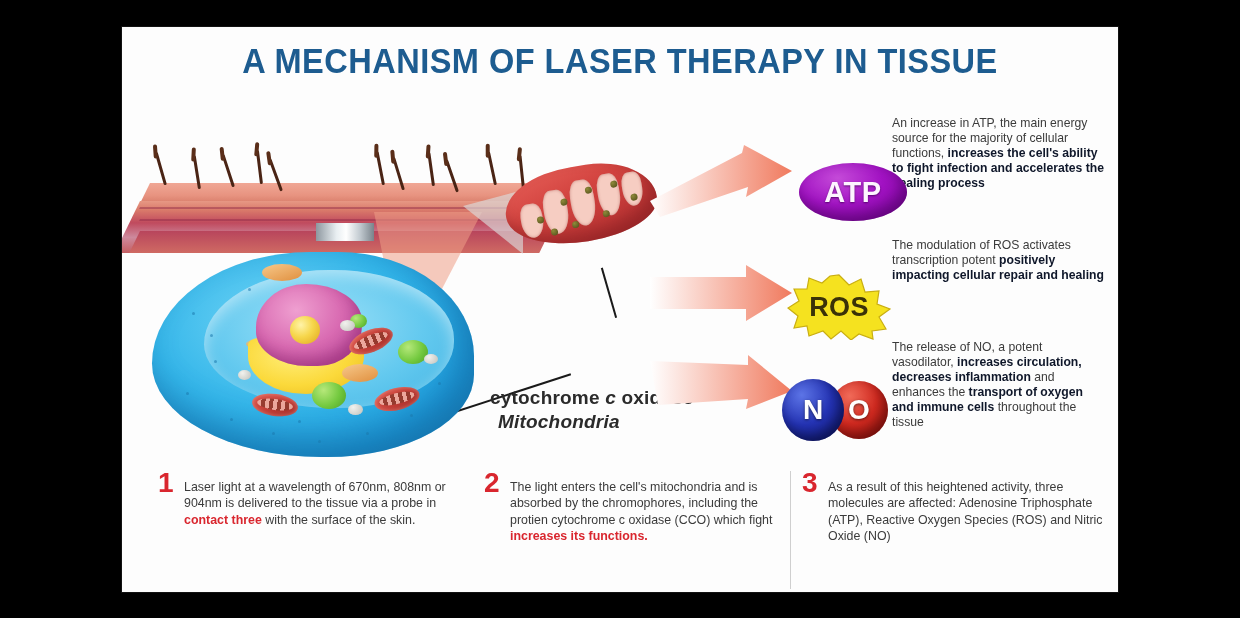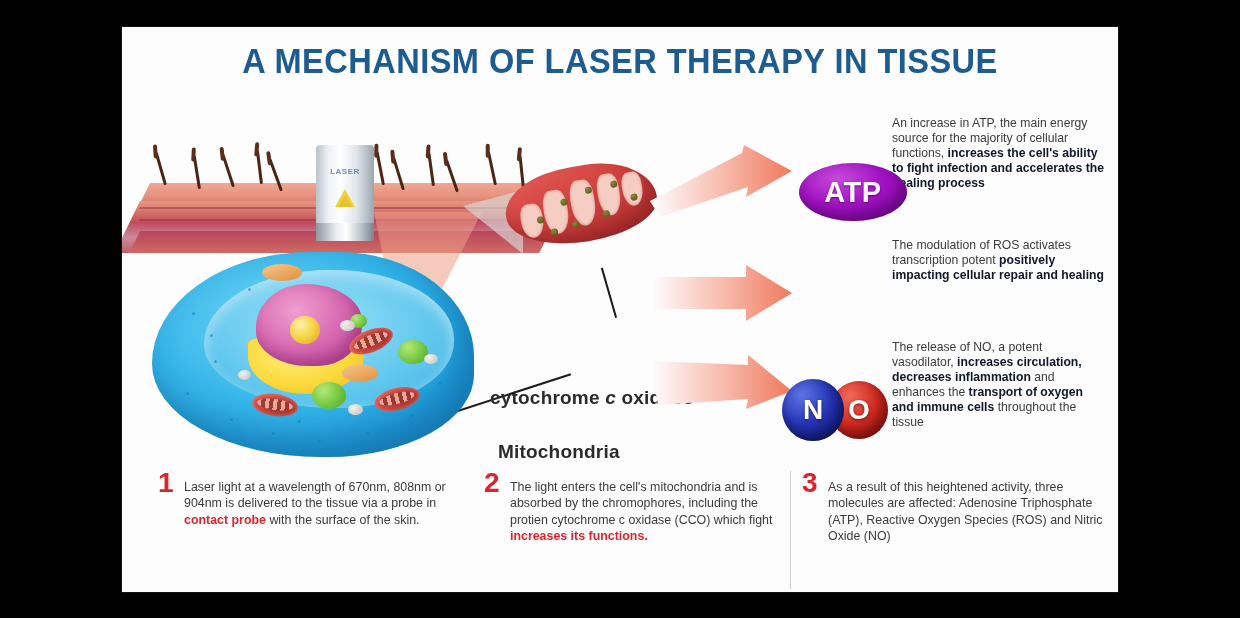--- a/index.html
+++ b/index.html
@@ -164,25 +164,20 @@
       <div class="hair" style="left:82px;  top:8px;  transform:rotate(-18deg);"></div>
       <div class="hair" style="left:110px; top:5px;  transform:rotate(-7deg);"></div>
       <div class="hair" style="left:130px; top:12px; transform:rotate(-20deg);"></div>
       <div class="hair" style="left:232px; top:6px;  transform:rotate(-11deg);"></div>
       <div class="hair" style="left:252px; top:11px; transform:rotate(-17deg);"></div>
       <div class="hair" style="left:282px; top:7px;  transform:rotate(-8deg);"></div>
       <div class="hair" style="left:306px; top:13px; transform:rotate(-19deg);"></div>
       <div class="hair" style="left:344px; top:6px;  transform:rotate(-12deg);"></div>
       <div class="hair" style="left:372px; top:10px; transform:rotate(-6deg);"></div>
 
-      <div id="probe">
-        <div id="probe-label">LASER</div>
-        <div id="probe-warn"></div>
-        <div id="probe-warn-in"></div>
-      </div>
       <div id="probe-collar"></div>
     </div>
 
     <div id="beam"></div>
 
     <div id="cell">
       <div class="cell-body"></div>
       <div class="cell-cut"></div>
 
       <div class="ves-o" style="left:110px;top:22px;width:40px;height:17px;"></div>
@@ -237,21 +232,21 @@
           <div class="cdot" style="left:42px;top:58px"></div>
       </div>
     </div>
 
     <div class="leader" style="left:480px;top:240px;width:52px;height:1.6px;transform:rotate(74deg);"></div>
     <div class="leader" style="left:308px;top:392px;width:148px;height:1.6px;transform:rotate(-18deg);"></div>
 
     <div class="mid-label" style="left:368px;top:360px;">
       <span>cytochrome </span><i>c</i><span> oxidase</span>
     </div>
-    <div class="mid-label" style="left:376px;top:414px;">Mitochondria</div>
+    <div class="mid-label" style="left:376px;top:384px;font-style:italic;">Mitochondria</div>
 
     <div class="arrow" style="left:528px;top:118px;">
       <svg width="142" height="72" viewBox="0 0 142 72">
         <defs>
             <linearGradient id="ga1" x1="0" y1="0" x2="1" y2="0">
           <stop offset="0" stop-color="#ffffff"></stop>
               <stop offset="1" stop-color="#f07a5e"></stop>
             </linearGradient>
           </defs>
         <path d="M0,56 L92,8 L94,0 L142,26 L96,52 L98,42 L10,72 Z" fill="url(#ga1)"></path>
@@ -277,38 +272,44 @@
             </linearGradient>
           </defs>
         <path d="M0,16 L98,20 L98,10 L142,46 L96,64 L98,54 L8,60 Z" fill="url(#ga3)"></path>
       </svg>
     </div>
 
     <div id="atp-badge">
       <span>ATP</span>
     </div>
 
+    <div id="ros-badge">
+      <svg width="104" height="66" viewBox="0 0 104 66" style="position:absolute;left:0;top:0;">
+        <polygon points="52,1 62,11 74,5 78,18 92,17 90,30 103,35 92,43 99,55 85,57 86,65 72,60 64,66 54,57 44,65 36,57 22,62 20,52 7,54 11,42 1,34 12,27 7,15 20,15 22,4 35,9 43,2" fill="#f5e21f" stroke="#c9ae12" stroke-width="1.2"></polygon>
+      </svg>
+      <span>ROS</span>
+    </div>
 
     <div id="no-badge">
       <div class="sphere-o">
         <span>O</span>
       </div>
       <div class="sphere-n">
         <span>N</span>
       </div>
     </div>
 
     <div class="side-para" style="left:770px;top:89px;"><span>An increase in ATP, the main energy source for the majority of cellular functions, </span><span class="hl">increases the cell's ability to fight infection and accelerates the healing process</span></div>
     <div class="side-para" style="left:770px;top:211px;"><span>The modulation of ROS activates transcription potent </span><span class="hl">positively impacting cellular repair and healing</span></div>
     <div class="side-para" style="left:770px;top:313px;"><span>The release of NO, a potent vasodilator, </span><span class="hl">increases circulation, decreases inflammation</span><span> and enhances the </span><span class="hl">transport of oxygen and immune cells</span><span> throughout the tissue</span></div>
 
     <div id="cap-divider"></div>
     <div class="cap" style="left:62px;">
       <span class="num">1</span>
-      <span class="cap-text"><span>Laser light at a wavelength of 670nm, 808nm or 904nm is delivered to the tissue via a probe in </span><span class="hl">contact probe</span><span> with the surface of the skin.</span></span>
+      <span class="cap-text"><span>Laser light at a wavelength of 670nm, 808nm or 904nm is delivered to the tissue via a probe in </span><span class="hl">contact three</span><span> with the surface of the skin.</span></span>
     </div>
     <div class="cap" style="left:388px;">
       <span class="num">2</span>
       <span class="cap-text"><span>The light enters the cell's mitochondria and is absorbed by the chromophores, including the protien cytochrome c oxidase (CCO) which fight </span><span class="hl">increases its functions.</span></span>
     </div>
     <div class="cap" style="left:706px;">
       <span class="num">3</span>
       <span class="cap-text"><span>As a result of this heightened activity, three molecules are affected: Adenosine Triphosphate (ATP), Reactive Oxygen Species (ROS) and Nitric Oxide (NO)</span></span>
     </div>
 

